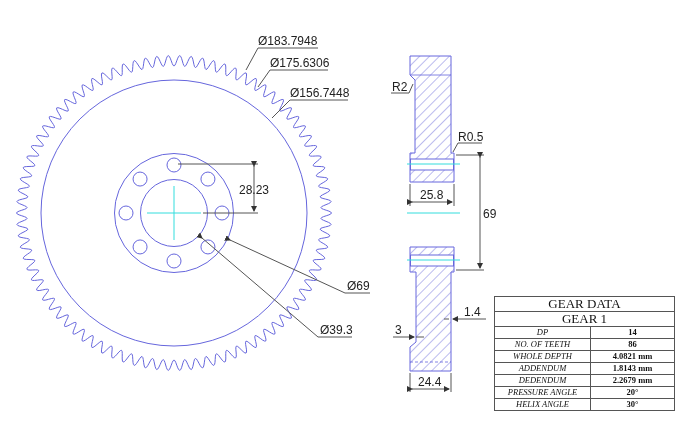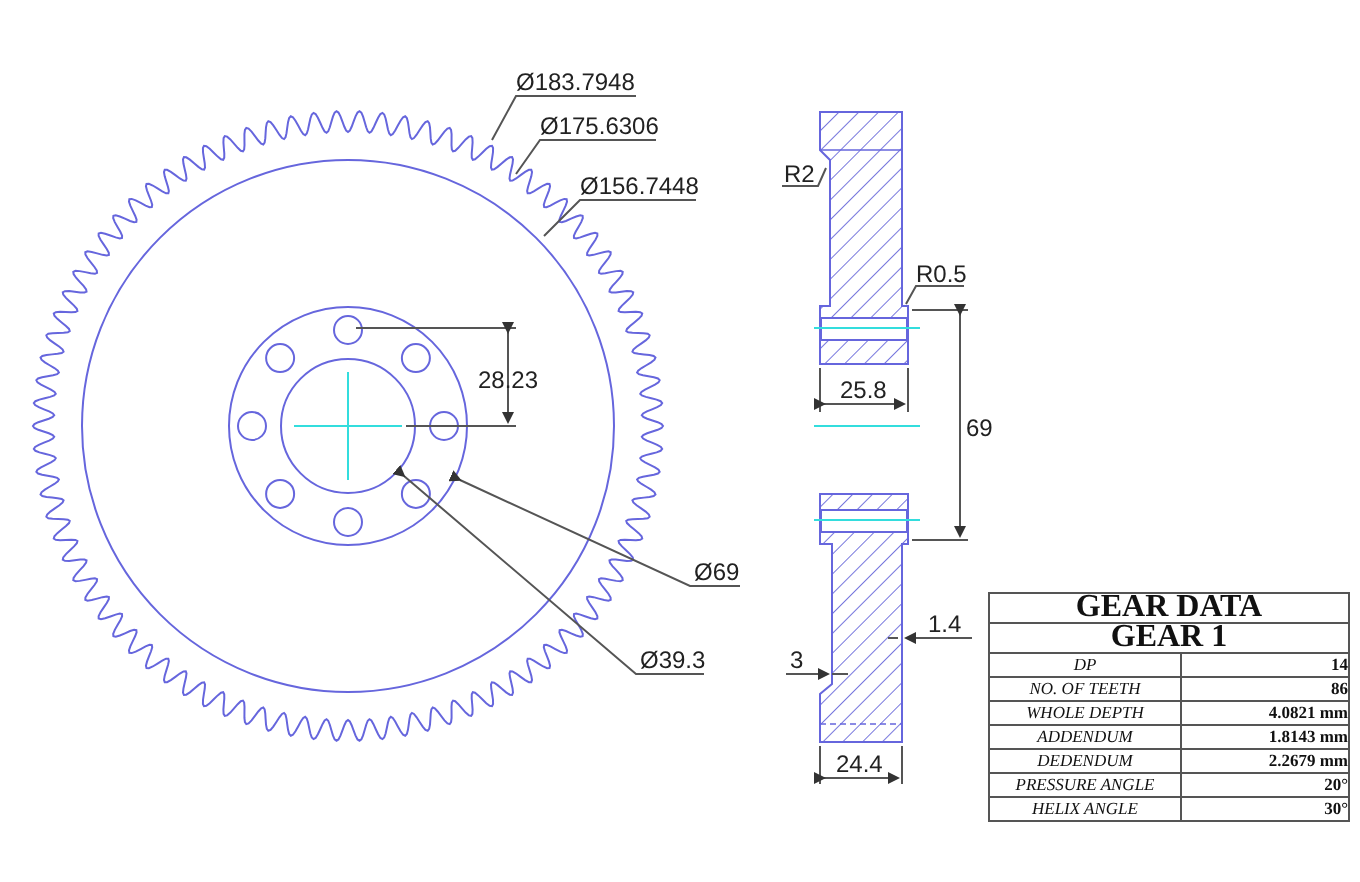--- a/index.html
+++ b/index.html
@@ -6,22 +6,22 @@
   body { width:680px; height:441px; position:relative; overflow:hidden; font-family:"Liberation Sans", sans-serif; }
   #drawing { position:absolute; left:0; top:0; width:680px; height:441px; }
   .dimtext { font-family:"Liberation Sans", sans-serif; font-size:12px; fill:#222; }
   .gear-table {
     position:absolute; left:494px; top:296px; width:181px;
     border-collapse:collapse; font-family:"Liberation Serif", serif; color:#111;
     background:#fff;
   }
   .gear-table td { border:1px solid #555; padding:0; height:11px; line-height:11px; font-size:8.5px; text-align:center; }
   .gear-table td.lbl { font-style:italic; width:95px;margin-left:32px; }
-  .gear-table td.val { font-weight:bold;text-align:right; }
-  .gear-table td.hdr { font-weight:bold; font-size:16px; height:14px; line-height:14px; }
+  .gear-table td.val { font-weight:bold; }
+  .gear-table td.hdr { font-weight:normal; font-size:13px; height:14px; line-height:14px; }
 </style>
 </head>
 <body>
 
 <svg id="drawing" viewBox="0 0 680 441" xmlns="http://www.w3.org/2000/svg">
   <defs>
     <pattern id="hatch" patternUnits="userSpaceOnUse" width="7" height="7" patternTransform="rotate(45)">
       <line x1="0" y1="0" x2="0" y2="7" stroke="#7777dd" stroke-width="1"></line>
     </pattern>
     <marker id="arr" markerWidth="6" markerHeight="6" refX="5" refY="3" orient="auto" markerUnits="userSpaceOnUse">

